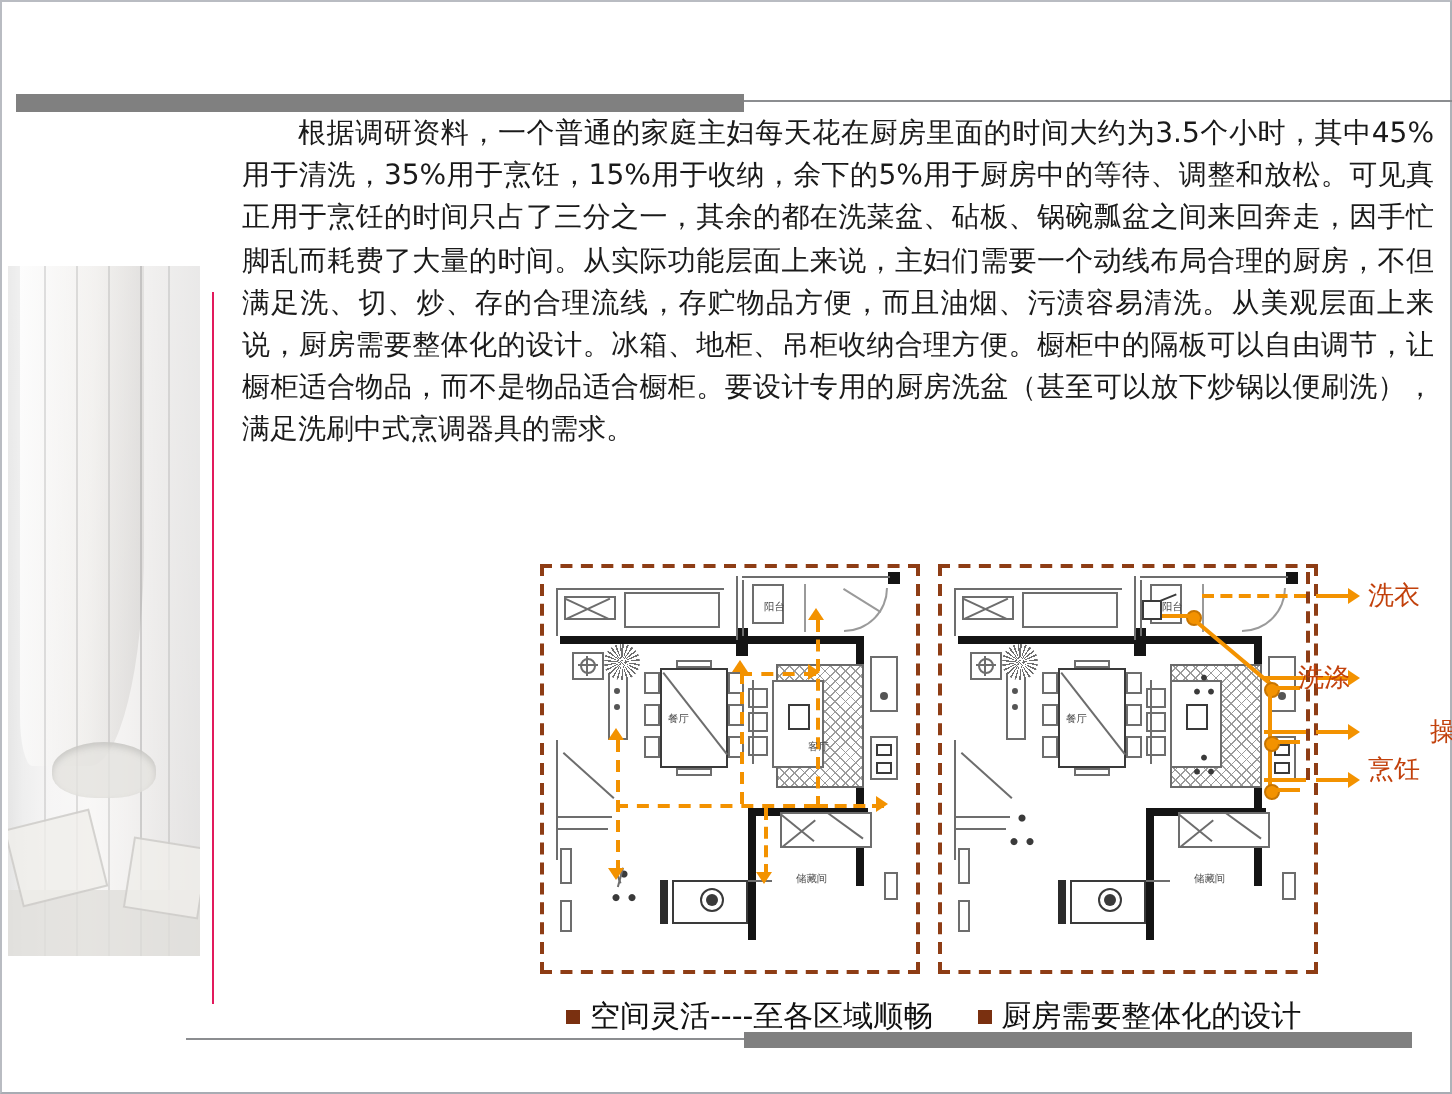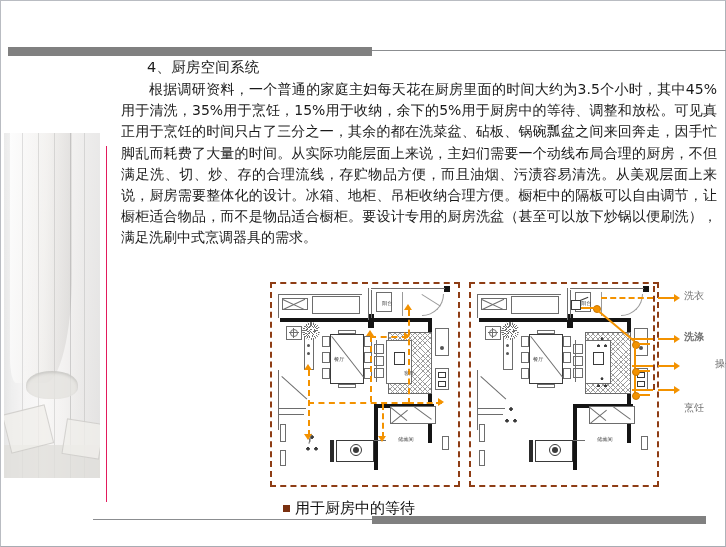--- a/index.html
+++ b/index.html
@@ -127,21 +127,21 @@
   
   .sol{position:absolute;background:#F39200;}
   .dot{position:absolute;width:6px;height:6px;border-radius:50%;background:#F39200;border:1px solid #c87500;}
   .diag{position:absolute;height:2px;background:#F39200;transform-origin:0 50%;}
   
   .callout-dash{
     position:absolute;left:652px;top:285px;width:0;height:104px;
     border-left:2px dashed #8e3d15;
   }
   .clabel{
-    position:absolute;font-size:10px;color:#737373;white-space:nowrap;
+    position:absolute;font-size:13px;color:#c2410c;white-space:nowrap;
   }
   .carrow{position:absolute;height:0;border-top:2px solid #F39200;}
   .carrow-head{
     position:absolute;width:0;height:0;
     border-top:4px solid transparent;border-bottom:4px solid transparent;
     border-left:6px solid #F39200;
   }
   .clead{position:absolute;height:2px;background:#F39200;}
   .clead-d{position:absolute;height:0;border-top:2px dashed #F39200;}
   
@@ -169,21 +169,20 @@
     <div class="fold" style="left:66px;background:rgba(140,140,140,.35)"></div>
     <div class="fold" style="left:80px"></div>
     <div class="tie"></div>
     <div class="sofa"></div>
     <div class="pillow p1"></div>
     <div class="pillow p2"></div>
   </div>
   <div class="magenta-rule"></div>
 
   <div class="content">
-    <div class="title">4、厨房空间系统</div>
     <p class="para">根据调研资料，一个普通的家庭主妇每天花在厨房里面的时间大约为3.5个小时，其中45%用于清洗，35%用于烹饪，15%用于收纳，余下的5%用于厨房中的等待、调整和放松。可见真正用于烹饪的时间只占了三分之一，其余的都在洗菜盆、砧板、锅碗瓢盆之间来回奔走，因手忙脚乱而耗费了大量的时间。从实际功能层面上来说，主妇们需要一个动线布局合理的厨房，不但满足洗、切、炒、存的合理流线，存贮物品方便，而且油烟、污渍容易清洗。从美观层面上来说，厨房需要整体化的设计。冰箱、地柜、吊柜收纳合理方便。橱柜中的隔板可以自由调节，让橱柜适合物品，而不是物品适合橱柜。要设计专用的厨房洗盆（甚至可以放下炒锅以便刷洗），满足洗刷中式烹调器具的需求。</p>
   </div>
 
 
   <div class="plan left">
 
     <div class="pin wall" style="left:8px;top:34px;width:88px;height:4px;"></div>
     <div class="pin wall" style="left:96px;top:30px;width:6px;height:14px;"></div>
     <div class="pin wall" style="left:102px;top:34px;width:54px;height:4px;"></div>
     <div class="pin wall" style="left:156px;top:34px;width:4px;height:125px;"></div>
@@ -399,35 +398,39 @@
   <div class="callout-dash"></div>
 
   <div class="clead-d" style="left:600px;top:296px;width:52px;"></div>
   <div class="carrow" style="left:657px;top:296px;width:18px;"></div>
   <div class="carrow-head" style="left:673px;top:293px;"></div>
   <div class="clabel" style="left:683px;top:288px;">洗衣</div>
 
   <div class="clead" style="left:631px;top:337px;width:21px;"></div>
   <div class="carrow" style="left:657px;top:337px;width:18px;"></div>
   <div class="carrow-head" style="left:673px;top:334px;"></div>
-  <div class="clabel" style="left:683px;top:329px;font-weight:bold;">洗涤</div>
+  <div class="clabel" style="left:648px;top:329px;">洗涤</div>
 
   <div class="clead" style="left:631px;top:364px;width:21px;"></div>
   <div class="carrow" style="left:657px;top:364px;width:18px;"></div>
   <div class="carrow-head" style="left:673px;top:361px;"></div>
   <div class="clabel" style="left:714px;top:356px;">操作</div>
 
   <div class="clead" style="left:631px;top:388px;width:21px;"></div>
   <div class="carrow" style="left:657px;top:388px;width:18px;"></div>
   <div class="carrow-head" style="left:673px;top:385px;"></div>
-  <div class="clabel" style="left:683px;top:400px;">烹饪</div>
+  <div class="clabel" style="left:683px;top:375px;">烹饪</div>
 
   <div class="legend">
     <div class="legend-item">
       <span class="bullet"></span>
-      <span>用于厨房中的等待</span>
+      <span>空间灵活----至各区域顺畅</span>
+    </div>
+    <div class="legend-item">
+      <span class="bullet"></span>
+      <span>厨房需要整体化的设计</span>
     </div>
   </div>
 
   <div class="botbar-line"></div>
   <div class="botbar-gray"></div>
 
 </div>
 
 </body></html>

